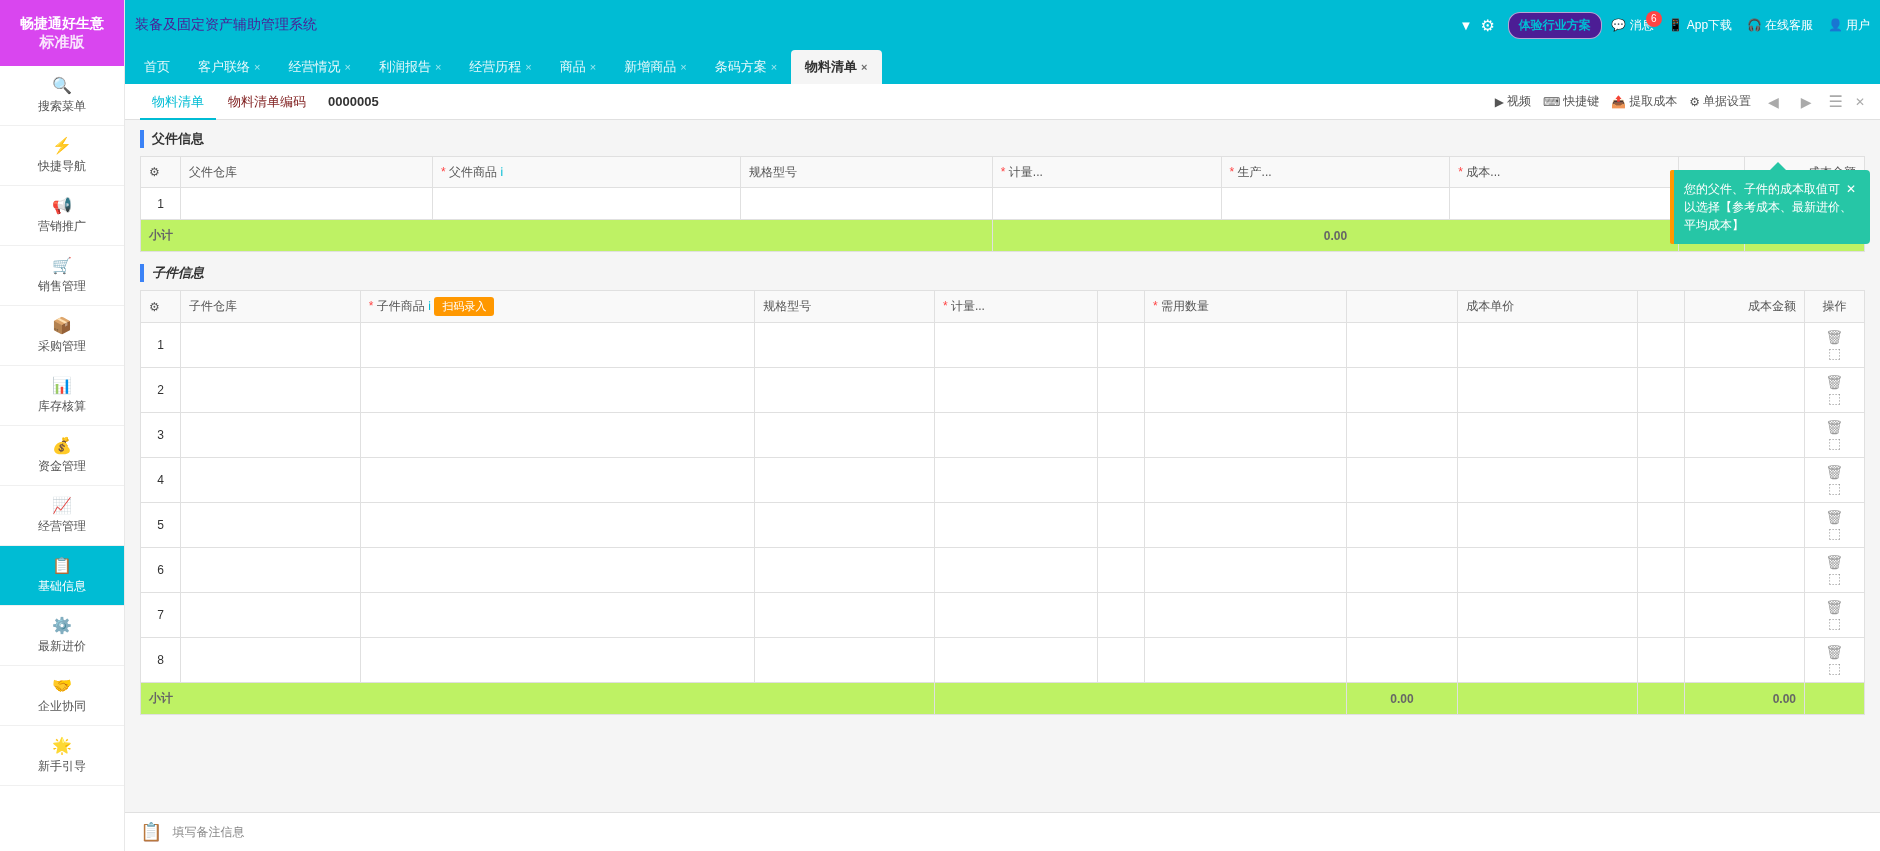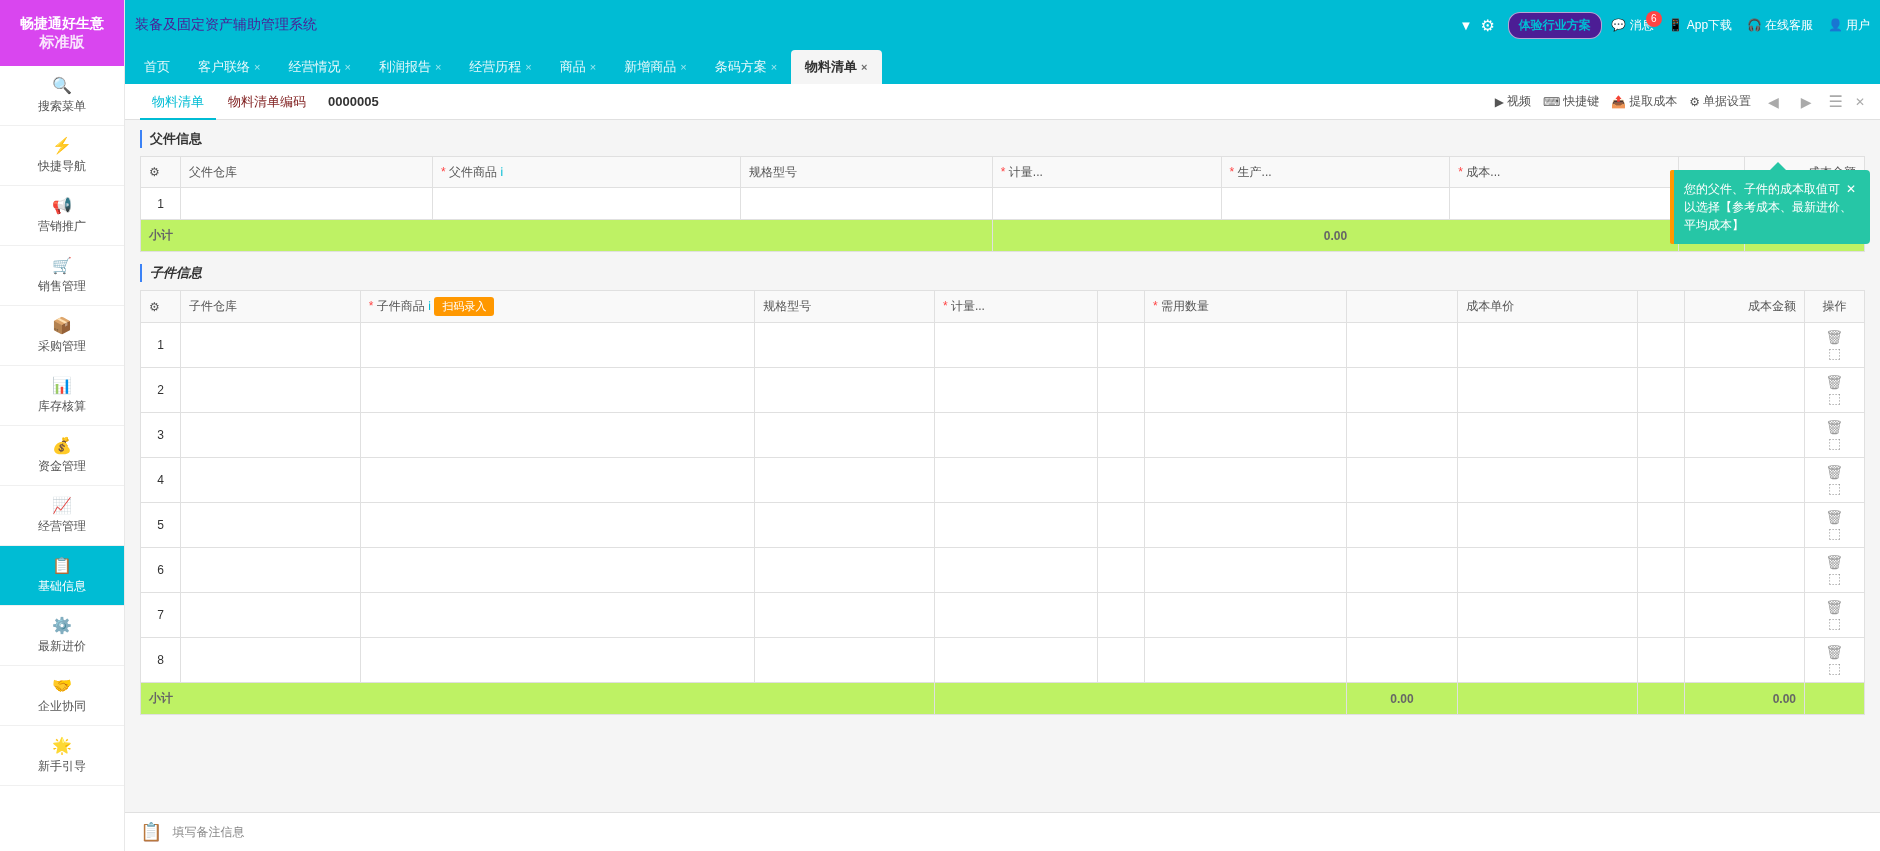--- a/index.html
+++ b/index.html
@@ -225,21 +225,21 @@
       flex: 1;
     }
 
     
     .section-title {
       font-size: 13px;
       font-weight: bold;
       color: #333;
       margin-bottom: 8px;
       padding-left: 8px;
-      border-left: 2px solid #3b82f6;
+      border-left: 4px solid #3b82f6;
     }
 
     
     .data-table {
       width: 100%;
       border-collapse: collapse;
       background: white;
       border: 1px solid #e0e0e0;
       margin-bottom: 5px;
       font-size: 12px;

